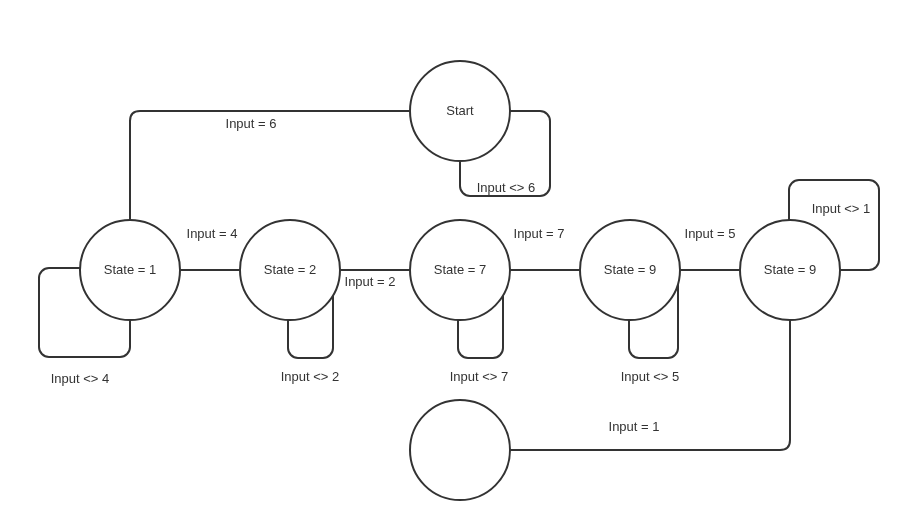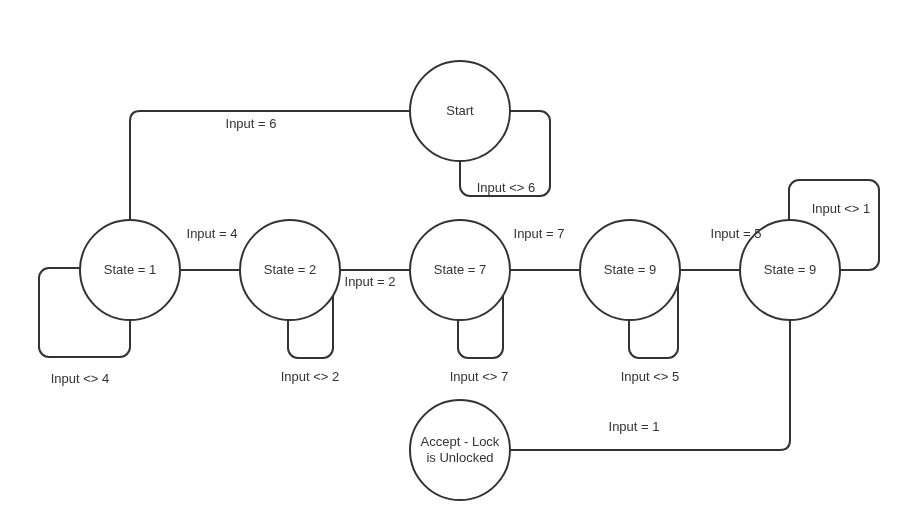--- a/index.html
+++ b/index.html
@@ -71,31 +71,27 @@
       </g>
     </g>
   </svg>
 
   <div class="lbl node-lbl" style="left:460px; top:111px;">Start</div>
   <div class="lbl node-lbl" style="left:130px; top:270px;">State = 1</div>
   <div class="lbl node-lbl" style="left:290px; top:270px;">State = 2</div>
   <div class="lbl node-lbl" style="left:460px; top:270px;">State = 7</div>
   <div class="lbl node-lbl" style="left:630px; top:270px;">State = 9</div>
   <div class="lbl node-lbl" style="left:790px; top:270px;">State = 9</div>
-  <div class="lbl node-lbl" style="left:460px; top:450px;">
-    <div>Accept - Lock</div>
-    <div>is Unlocked</div>
-  </div>
 
   <div class="lbl" style="left:251px; top:124px;">Input = 6</div>
   <div class="lbl" style="left:506px; top:188px;">Input &lt;&gt; 6</div>
   <div class="lbl" style="left:212px; top:234px;">Input = 4</div>
   <div class="lbl" style="left:80px; top:379px;">Input &lt;&gt; 4</div>
   <div class="lbl" style="left:370px; top:234px;margin-top:48px;">Input = 2</div>
   <div class="lbl" style="left:310px; top:377px;">Input &lt;&gt; 2</div>
   <div class="lbl" style="left:539px; top:234px;">Input = 7</div>
   <div class="lbl" style="left:479px; top:377px;">Input &lt;&gt; 7</div>
-  <div class="lbl" style="left:710px; top:234px;margin-left:26px;">Input = 5</div>
+  <div class="lbl" style="left:710px; top:234px;">Input = 5</div>
   <div class="lbl" style="left:650px; top:377px;">Input &lt;&gt; 5</div>
   <div class="lbl" style="left:841px; top:209px;">Input &lt;&gt; 1</div>
   <div class="lbl" style="left:634px; top:427px;">Input = 1</div>
 
 </div>
 
 </body></html>

